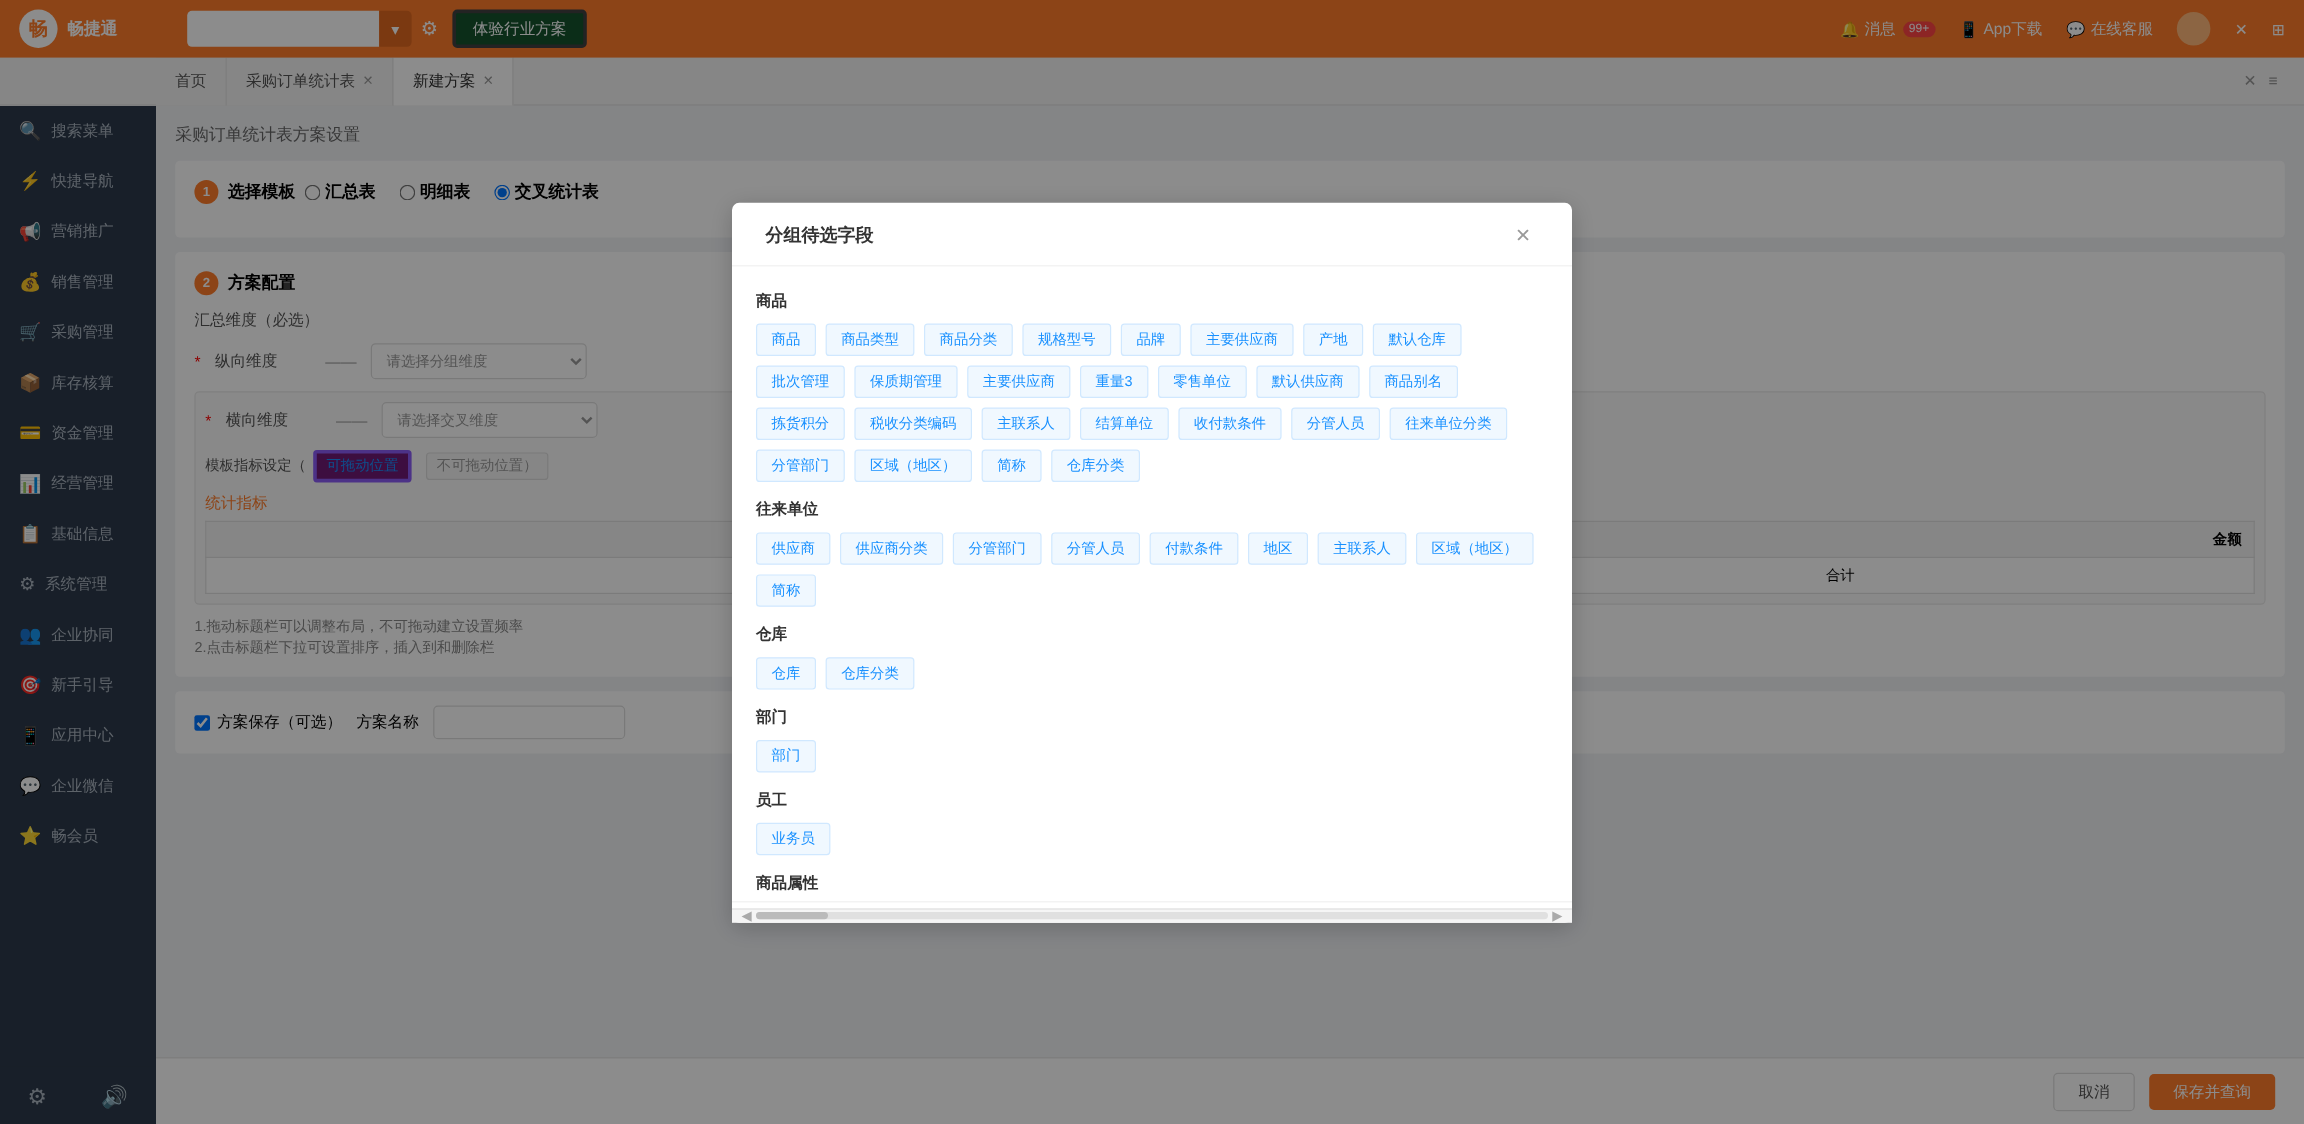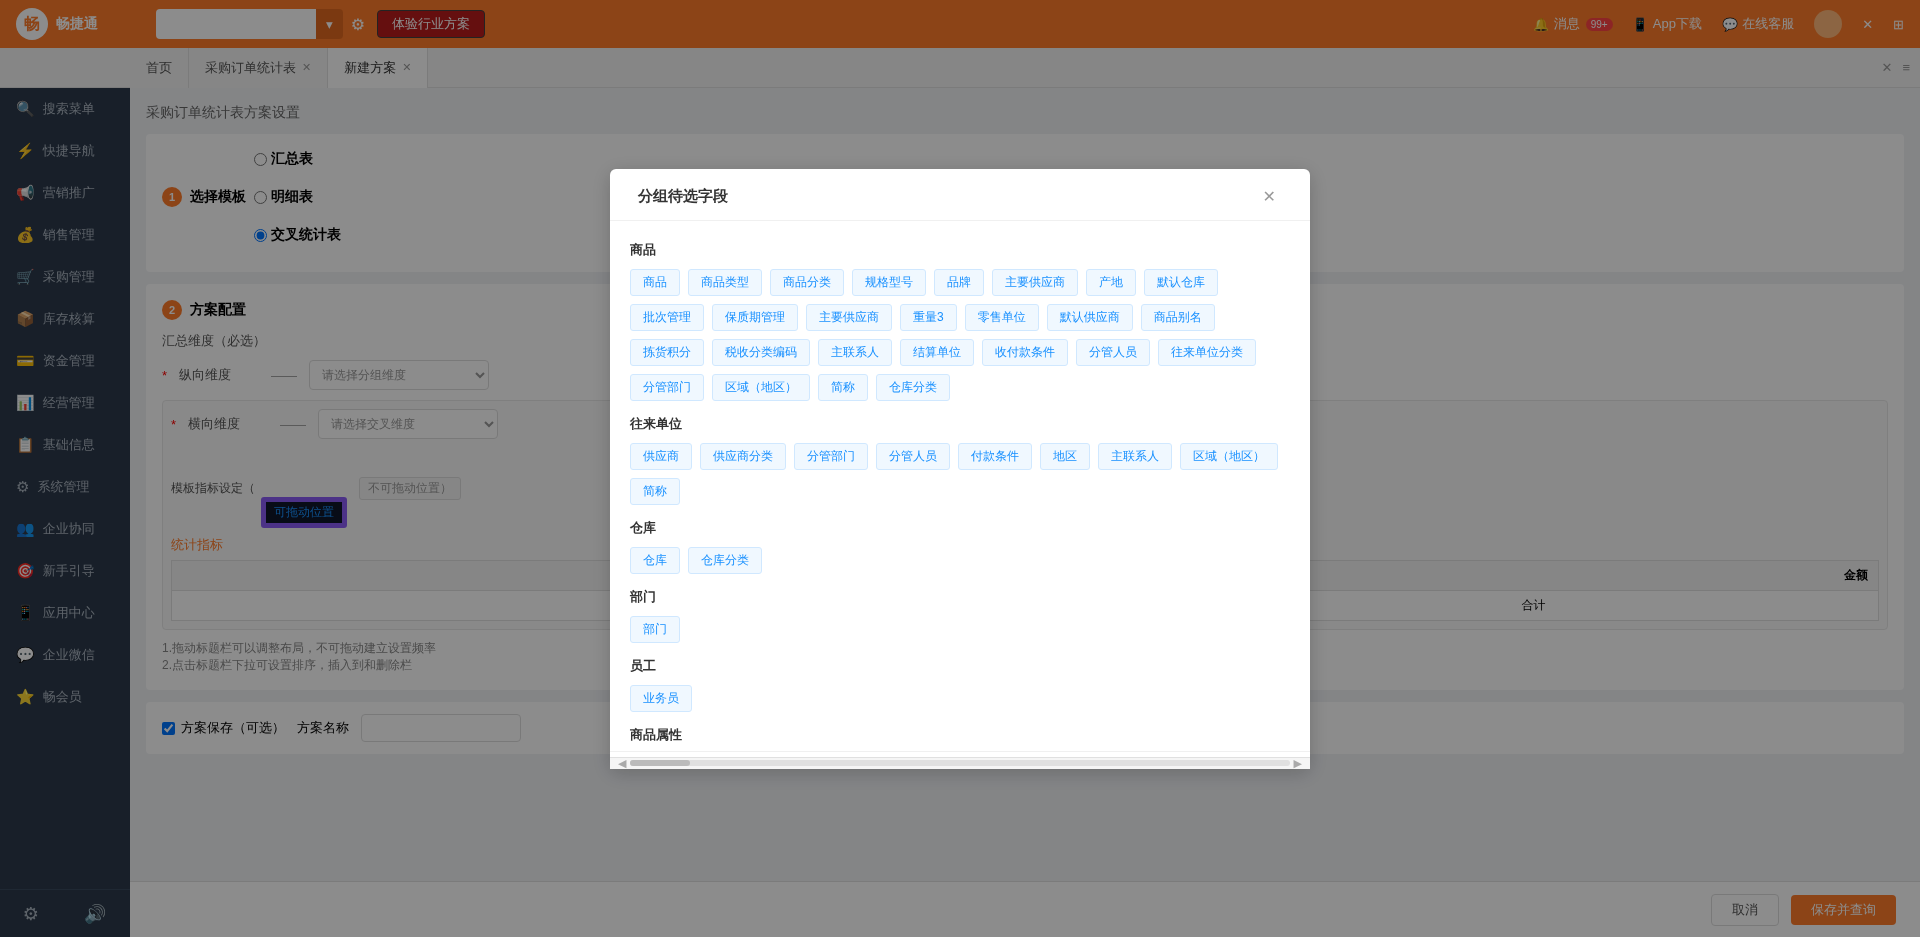--- a/index.html
+++ b/index.html
@@ -60,23 +60,23 @@
       cursor: pointer;
     }
     .header-gear {
       margin-left: 8px;
       color: white;
       cursor: pointer;
       font-size: 16px;
     }
     .experience-btn {
       margin-left: 12px;
-      background: #b91c1c;
+      background: #14532d;
       color: white;
-      border: 1px solid #404040;
+      border: 3px solid #404040;
       border-radius: 4px;
       padding: 4px 14px;
       cursor: pointer;
       font-size: 13px;
     }
     .header-right {
       margin-left: auto;
       display: flex;
       align-items: center;
       color: white;
@@ -105,21 +105,21 @@
       cursor: pointer;
     }
 
     
     .tab-bar {
       height: 40px;
       background: #f5f5f5;
       border-bottom: 1px solid #e0e0e0;
       display: flex;
       align-items: center;
-      padding: 0 0 0 130px;
+      padding: 0 12px 0 130px;
       position: fixed;
       top: 48px; left: 0; right: 0;
       z-index: 99;
     }
     .tab-item {
       height: 40px;
       padding: 0 16px;
       display: flex;
       align-items: center;
       gap: 6px;
@@ -227,22 +227,21 @@
       border-radius: 50%;
       display: flex;
       align-items: center;
       justify-content: center;
       font-size: 11px;
       font-weight: bold;
     }
     .radio-group {
       display: flex;
       gap: 20px;
-      align-items: flex-start;
-      flex-direction: column;
+      align-items: flex-end;
     }
     .radio-item {
       display: flex;
       align-items: center;
       gap: 4px;
       cursor: pointer;
     }
 
     
     .form-row {
@@ -303,27 +302,26 @@
     }
     .template-settings {
       font-size: 12px;
       color: #555;
       margin-top: 8px;
       display: flex;
       align-items: center;
       gap: 6px;
     }
     .template-badge {
-      background: #0f172a;
+      background: #701a75;
       color: #1890ff;
-      border: 5px solid #8b5cf6;
+      border: 3px solid #8b5cf6;
       border-radius: 3px;
       padding: 2px 8px;
       font-size: 12px;
-      margin-top: 48px;
     }
     .template-badge-gray {
       background: #f5f5f5;
       color: #999;
       border: 1px solid #ddd;
       border-radius: 3px;
       padding: 2px 8px;
       font-size: 12px;
     }
 

